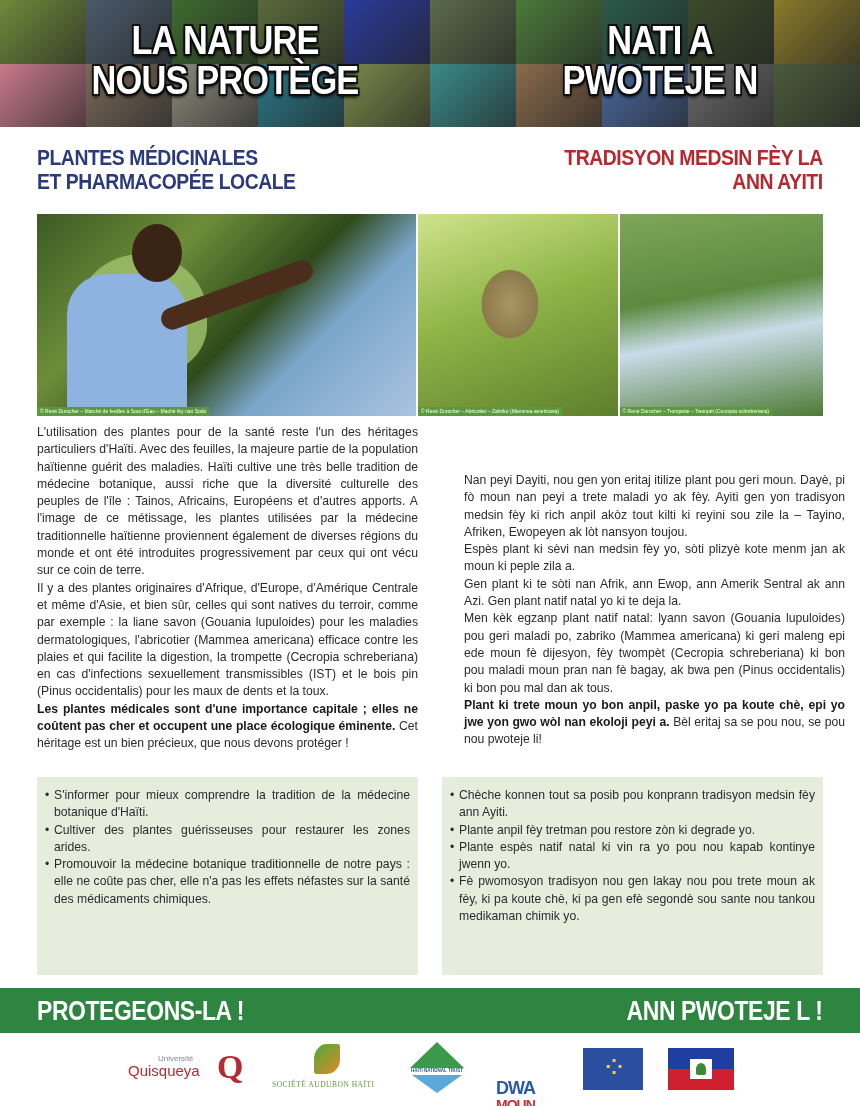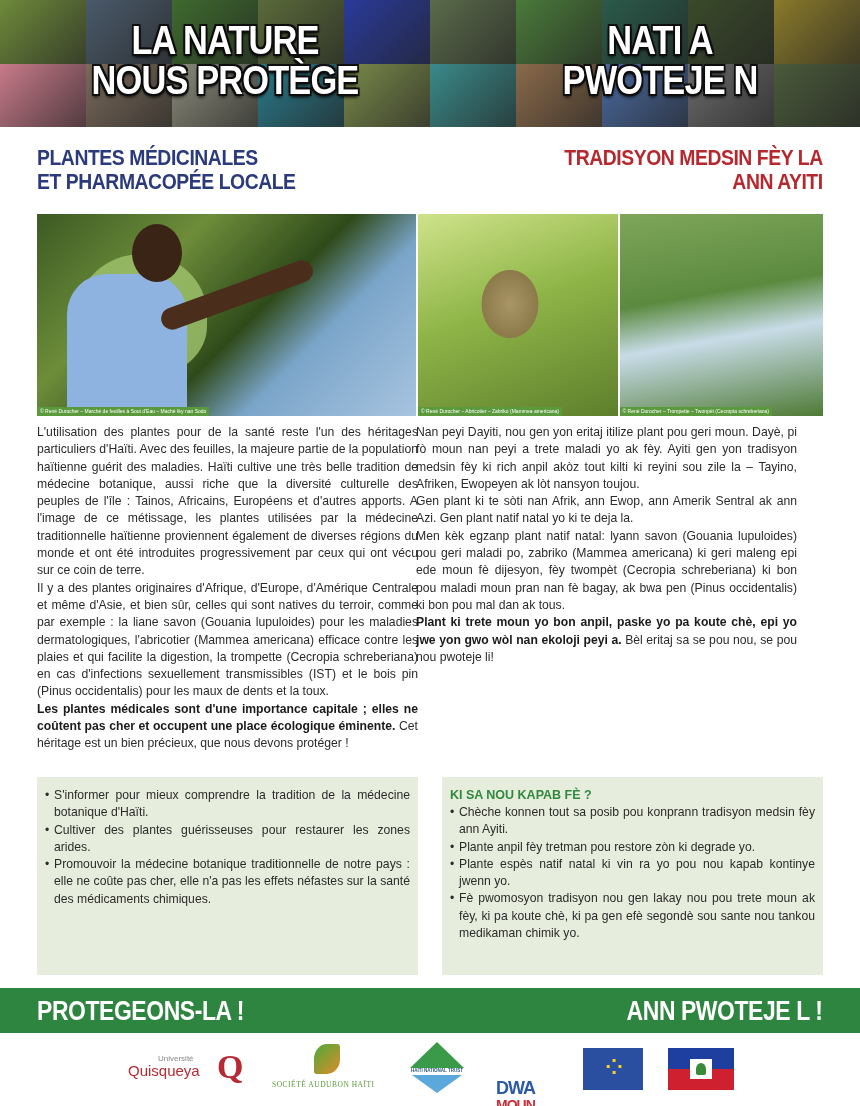--- a/index.html
+++ b/index.html
@@ -32,21 +32,21 @@
   .person { position: absolute; left: 30px; top: 60px; width: 120px; height: 140px; background: #8fb3e0; border-radius: 40px 40px 0 0; }
   .head { position: absolute; left: 95px; top: 10px; width: 50px; height: 58px; background: #3a2416; border-radius: 50%; }
   .arm { position: absolute; left: 120px; top: 70px; width: 160px; height: 22px; background: #4a2d1b; border-radius: 12px; transform: rotate(-20deg); }
   .leaf { position: absolute; left: 40px; top: 40px; width: 130px; height: 120px; background: #9bbf6a; border-radius: 50% 50% 40% 40%; opacity: 0.85; }
   .caption { position: absolute; left: 0; bottom: 0; background: #5a9a3c; color: #fff; font-size: 5px; line-height: 9px; padding: 0 3px; white-space: nowrap; font-family: "Liberation Sans", sans-serif; }
 
   
   .col { position: absolute; top: 424px; width: 381px; font-family: "Liberation Sans", sans-serif;
     font-size: 12.2px; line-height: 17.3px; color: #2b2b2b; text-align: justify; }
   .col.fr { left: 37px; }
-  .col.ht { left: 416px; }
+  .col.ht { left: 464px; margin-top: 48px; }
   .col p { margin: 0; }
   .col b { font-weight: bold; color: #1a1a1a; }
 
   
   .box { position: absolute; top: 777px; width: 381px; height: 198px; background: #e6eddd; padding: 10px 8px 0 8px;
     font-family: "Liberation Sans", sans-serif; font-size: 12.2px; line-height: 17.3px; color: #2b2b2b; }
   .box.fr { left: 37px; }
   .box.ht { left: 442px; }
   .box-title { color: #2f8a3e; font-weight: bold; font-size: 12.5px; line-height: 16px; margin-bottom: 1px; }
   .box ul { list-style: none; }
@@ -144,34 +144,34 @@
 </div>
 
 <div class="col fr">
   <p>L'utilisation des plantes pour de la santé reste l'un des héritages particuliers d'Haïti. Avec des feuilles, la majeure partie de la population haïtienne guérit des maladies. Haïti cultive une très belle tradition de médecine botanique, aussi riche que la diversité culturelle des peuples de l'île : Tainos, Africains, Européens et d'autres apports. A l'image de ce métissage, les plantes utilisées par la médecine traditionnelle haïtienne proviennent également de diverses régions du monde et ont été introduites progressivement par ceux qui ont vécu sur ce coin de terre.</p>
   <p>Il y a des plantes originaires d'Afrique, d'Europe, d'Amérique Centrale et même d'Asie, et bien sûr, celles qui sont natives du terroir, comme par exemple : la liane savon (Gouania lupuloides) pour les maladies dermatologiques, l'abricotier (Mammea americana) efficace contre les plaies et qui facilite la digestion, la trompette (Cecropia schreberiana) en cas d'infections sexuellement transmissibles (IST) et le bois pin (Pinus occidentalis) pour les maux de dents et la toux.</p>
   <p><b>Les plantes médicales sont d'une importance capitale ; elles ne coûtent pas cher et occupent une place écologique éminente.</b><span> Cet héritage est un bien précieux, que nous devons protéger !</span></p>
 </div>
 
 <div class="col ht">
   <p>Nan peyi Dayiti, nou gen yon eritaj itilize plant pou geri moun. Dayè, pi fò moun nan peyi a trete maladi yo ak fèy. Ayiti gen yon tradisyon medsin fèy ki rich anpil akòz tout kilti ki reyini sou zile la – Tayino, Afriken, Ewopeyen ak lòt nansyon toujou.</p>
+  <p>Espès plant ki sèvi nan medsin fèy yo, sòti plizyè kote menm jan ak moun ki peple zila a.</p>
   <p>Gen plant ki te sòti nan Afrik, ann Ewop, ann Amerik Sentral ak ann Azi. Gen plant natif natal yo ki te deja la.</p>
   <p>Men kèk egzanp plant natif natal: lyann savon (Gouania lupuloides) pou geri maladi po, zabriko (Mammea americana) ki geri maleng epi ede moun fè dijesyon, fèy twompèt (Cecropia schreberiana) ki bon pou maladi moun pran nan fè bagay, ak bwa pen (Pinus occidentalis) ki bon pou mal dan ak tous.</p>
   <p><b>Plant ki trete moun yo bon anpil, paske yo pa koute chè, epi yo jwe yon gwo wòl nan ekoloji peyi a.</b><span> Bèl eritaj sa se pou nou, se pou nou pwoteje li!</span></p>
 </div>
 
 <div class="box fr">
   <ul>
     <li>S'informer pour mieux comprendre la tradition de la médecine botanique d'Haïti.</li>
     <li>Cultiver des plantes guérisseuses pour restaurer les zones arides.</li>
     <li>Promouvoir la médecine botanique traditionnelle de notre pays : elle ne coûte pas cher, elle n'a pas les effets néfastes sur la santé des médicaments chimiques.</li>
   </ul>
 </div>
 <div class="box ht">
-  <div class="box-title">KI SA NOU KAPAB FÈ ?</div>
   <ul>
     <li>Chèche konnen tout sa posib pou konprann tradisyon medsin fèy ann Ayiti.</li>
     <li>Plante anpil fèy tretman pou restore zòn ki degrade yo.</li>
     <li>Plante espès natif natal ki vin ra yo pou nou kapab kontinye jwenn yo.</li>
     <li>Fè pwomosyon tradisyon nou gen lakay nou pou trete moun ak fèy, ki pa koute chè, ki pa gen efè segondè sou sante nou tankou medikaman chimik yo.</li>
   </ul>
 </div>
 
 <div class="footer-band">
   <div class="footer-text fr">PROTEGEONS-LA !</div>

